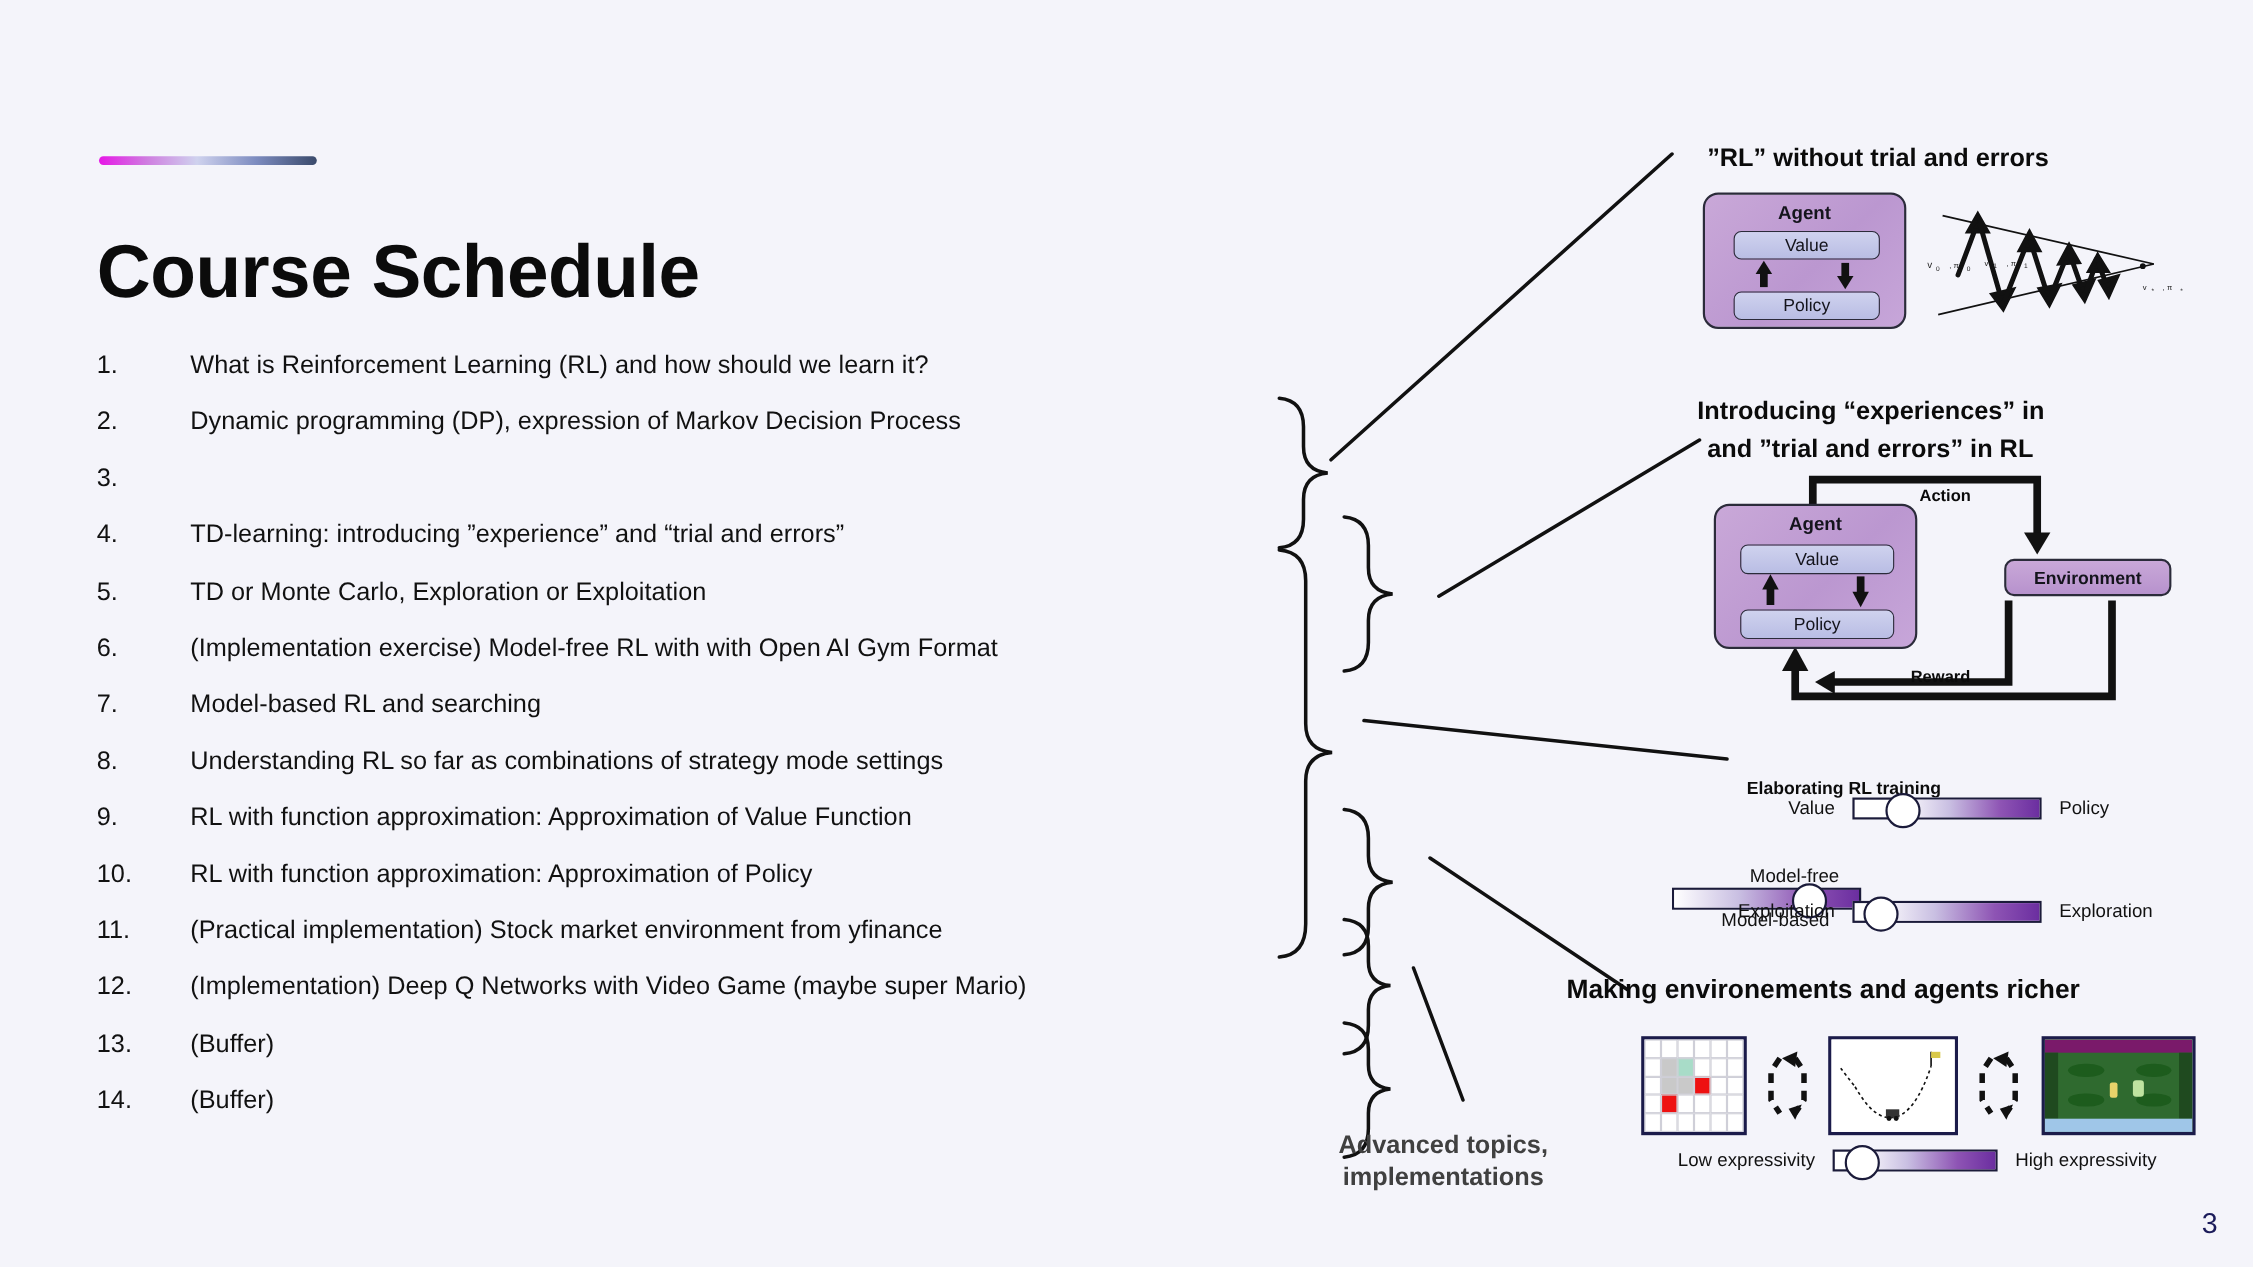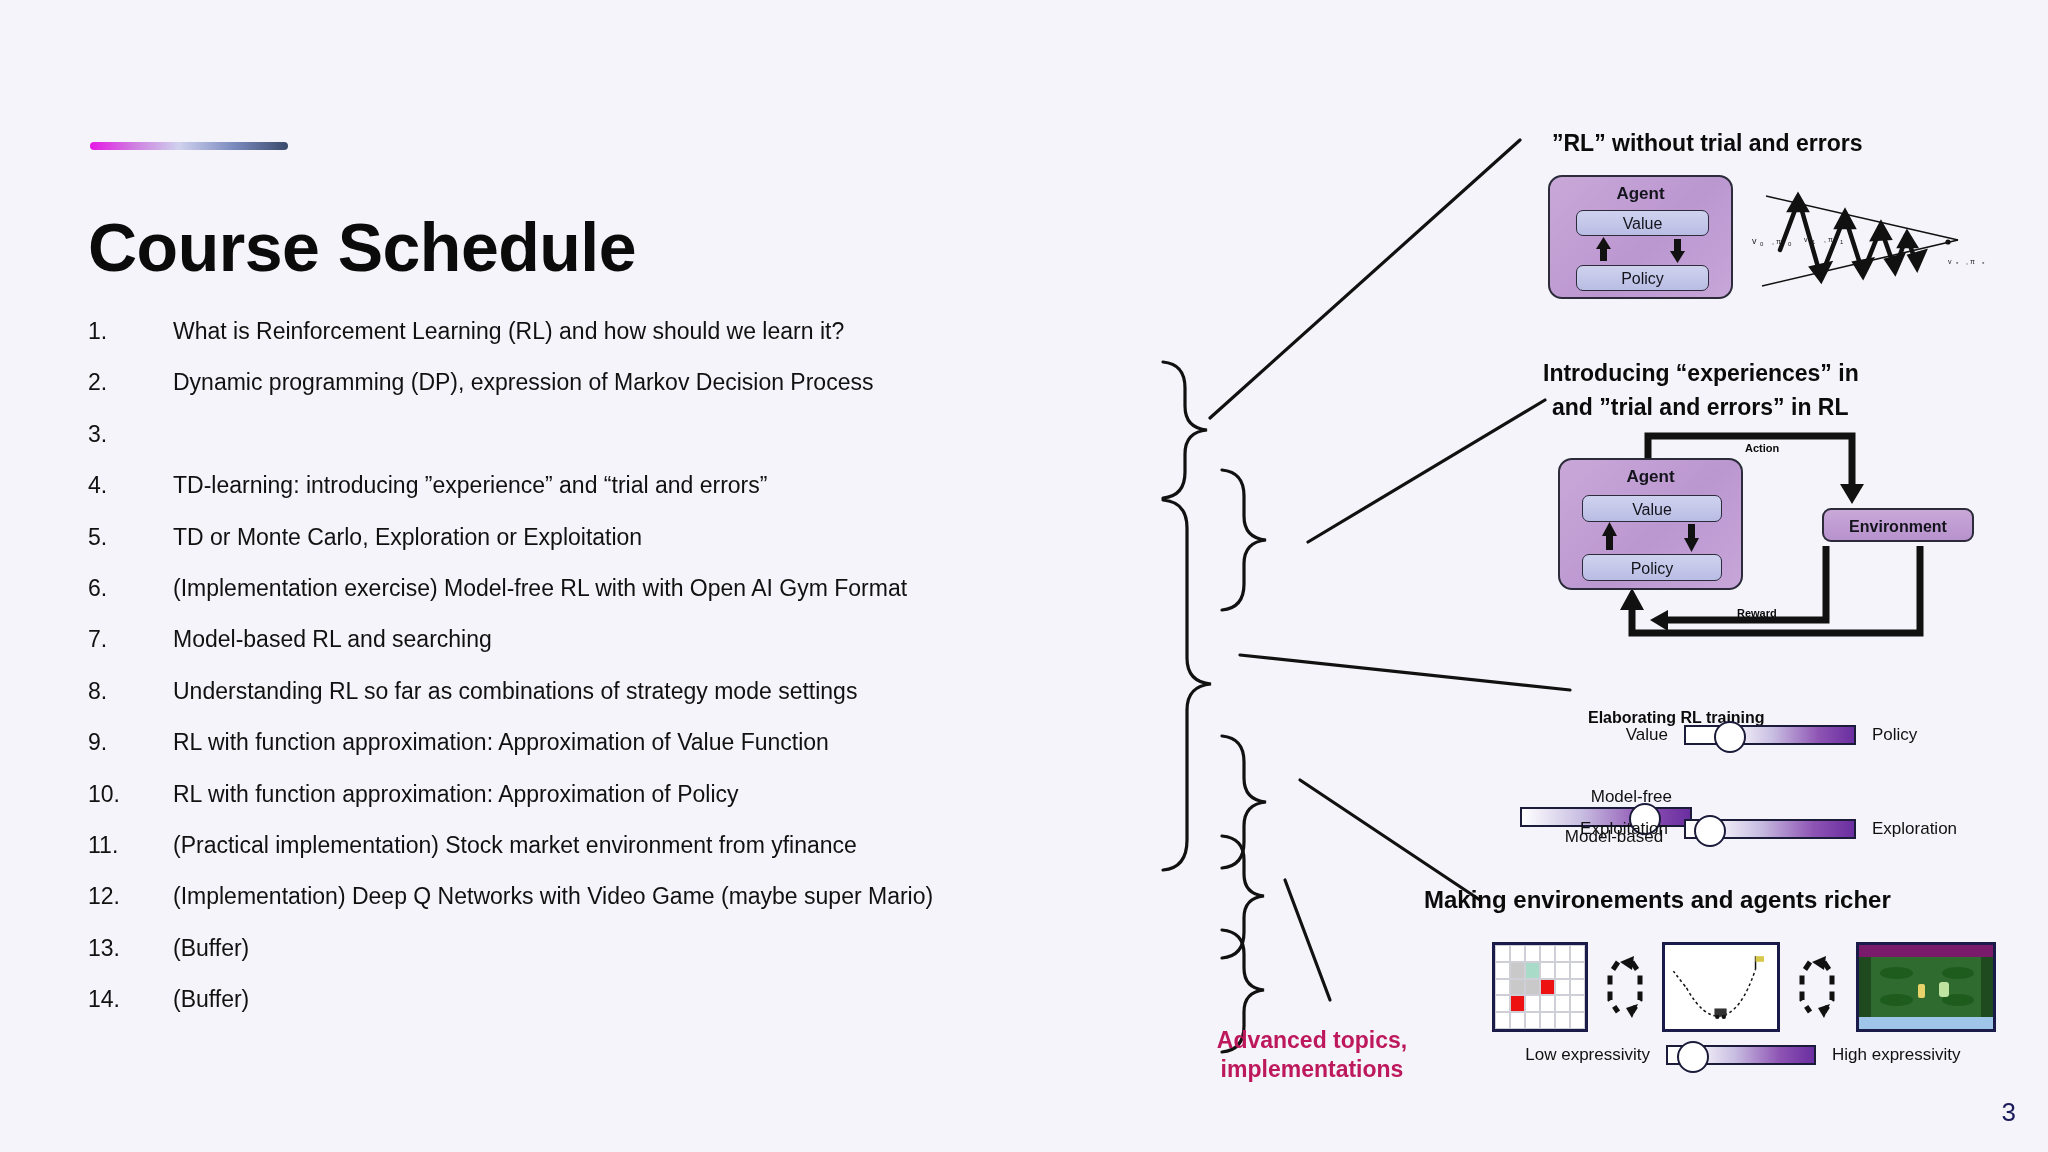--- a/index.html
+++ b/index.html
@@ -74,21 +74,21 @@
   .sub-box{
     position:absolute;border:1.6px solid #2b2b3a;border-radius:7px;
     background:linear-gradient(180deg,#cfd2ee 0%,#b9bde4 100%);
     box-sizing:border-box;text-align:center;color:#14141c;
   }
   .env-box{
     position:absolute;border:2px solid #2b2b3a;border-radius:9px;
     background:linear-gradient(180deg,#c9a8d8 0%,#b792cd 100%);
     box-sizing:border-box;text-align:center;font-weight:bold;color:#14141c;
   }
-  .flow-label{position:absolute;font-size:11px;font-weight:bold;color:#0b0b0b;white-space:nowrap;text-align:right;}
+  .flow-label{position:absolute;font-size:15px;font-weight:bold;color:#0b0b0b;white-space:nowrap;text-align:right;}
 
   
   .slider-row{position:absolute;display:flex;align-items:center;}
   .slider-label{font-size:17px;color:#111;white-space:nowrap;}
   .slider-label.left{width:148px;text-align:right;padding-right:16px;}
   .slider-label.right{padding-left:16px;}
   .slider-track{
     position:relative;width:172px;height:20px;border:2.5px solid #1b1b3a;
     box-sizing:border-box;background:#ffffff;
   }
@@ -112,21 +112,21 @@
   .atari .side{position:absolute;top:14%;bottom:14%;width:9%;background:#1f4a1f;}
   .atari .bush{position:absolute;width:24%;height:15%;border-radius:50%;background:#1d5c1d;}
   .atari .player{position:absolute;left:44%;top:47%;width:5%;height:16%;background:#e8d26a;border-radius:2px;}
   .atari .item{position:absolute;left:60%;top:44%;width:7%;height:18%;background:#bfe3a0;border-radius:3px;}
 
   .dashed-arrow{position:absolute;}
   .page-num{
     position:absolute;right:32px;bottom:24px;font-size:26px;color:#1b1b5a;
   }
   .caption-bottom{
-    position:absolute;text-align:center;font-weight:bold;font-size:23px;color:#be185d;line-height:1.25;
+    position:absolute;text-align:center;font-weight:bold;font-size:23px;color:#404040;line-height:1.25;
   }
 </style>
 </head>
 <body>
 
 <div class="slide">
 
 
   <div class="accent-bar"></div>
   <div class="page-title">Course Schedule</div>

